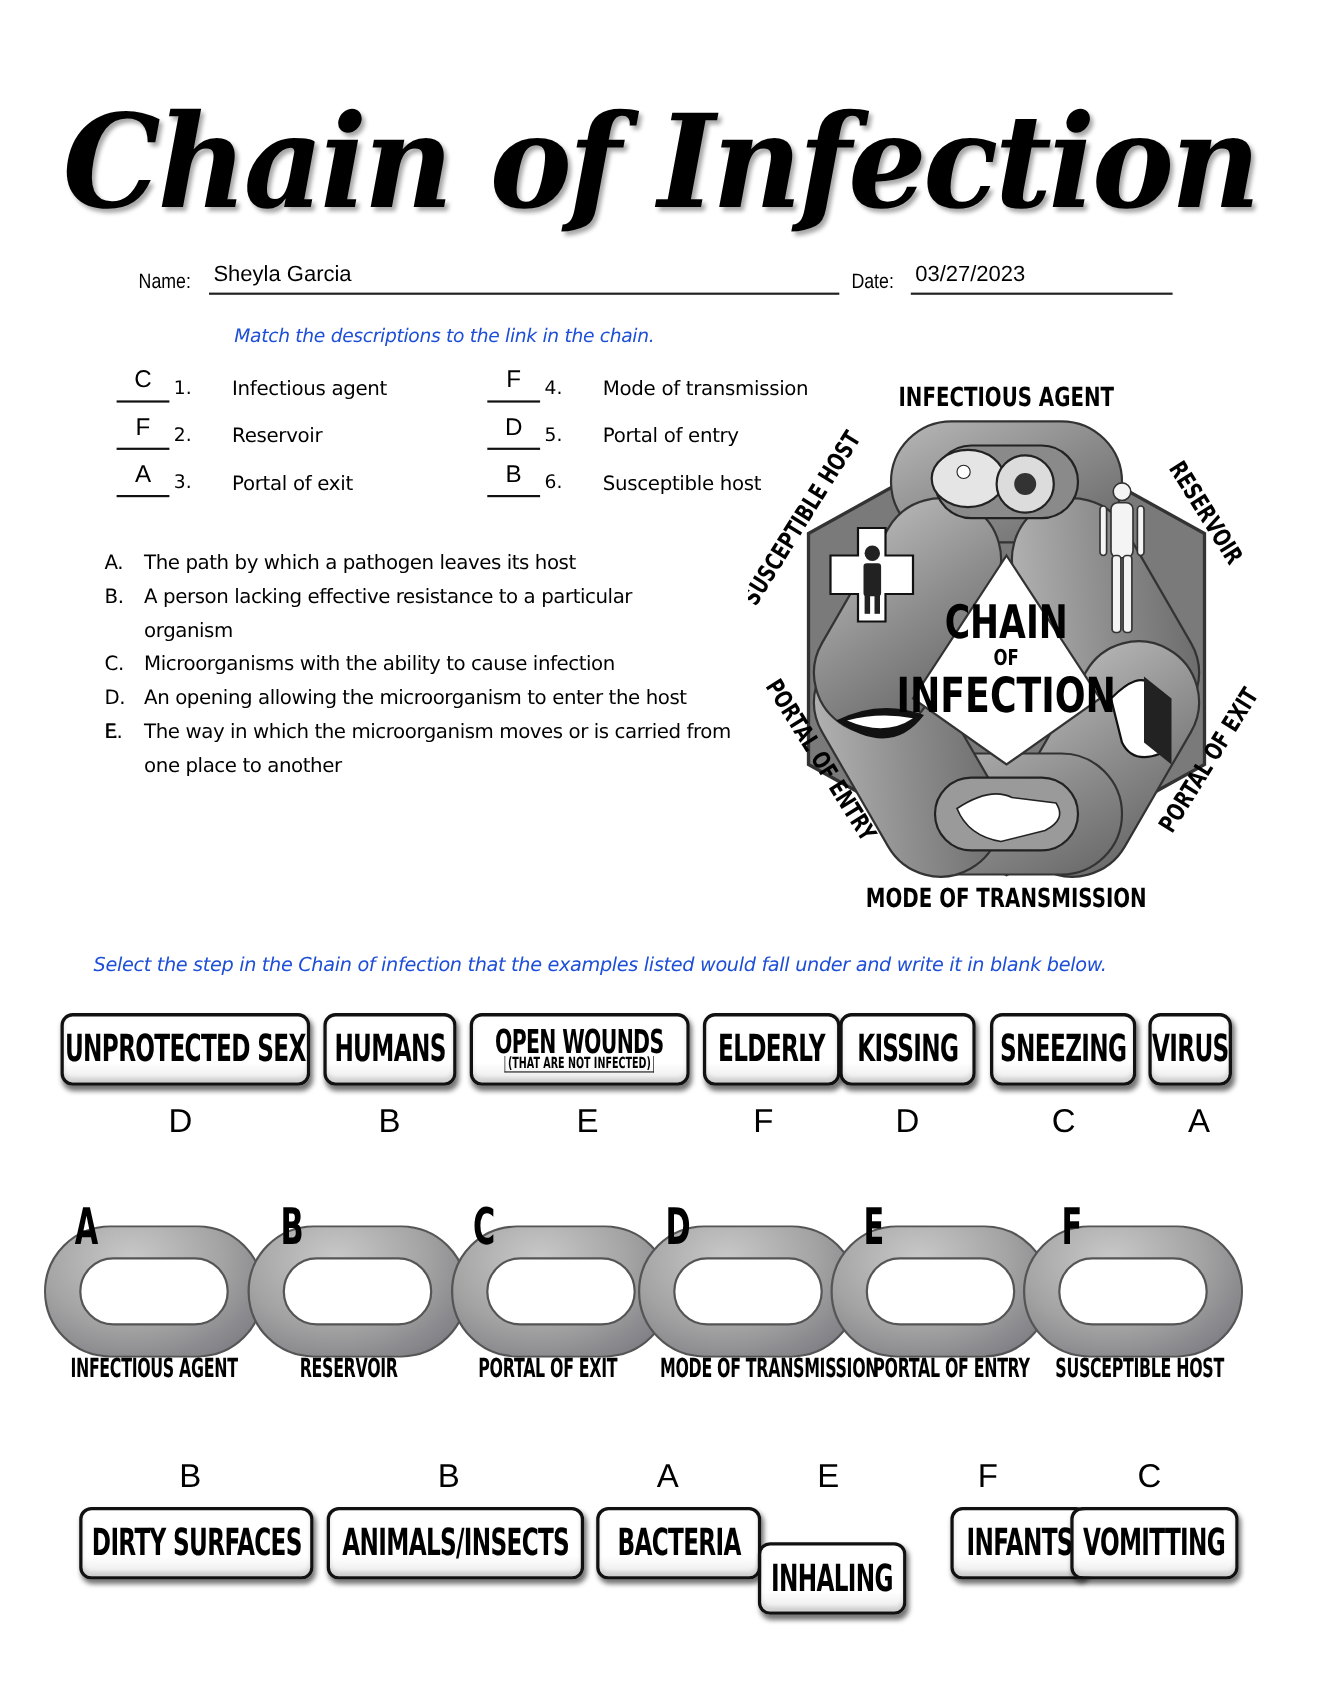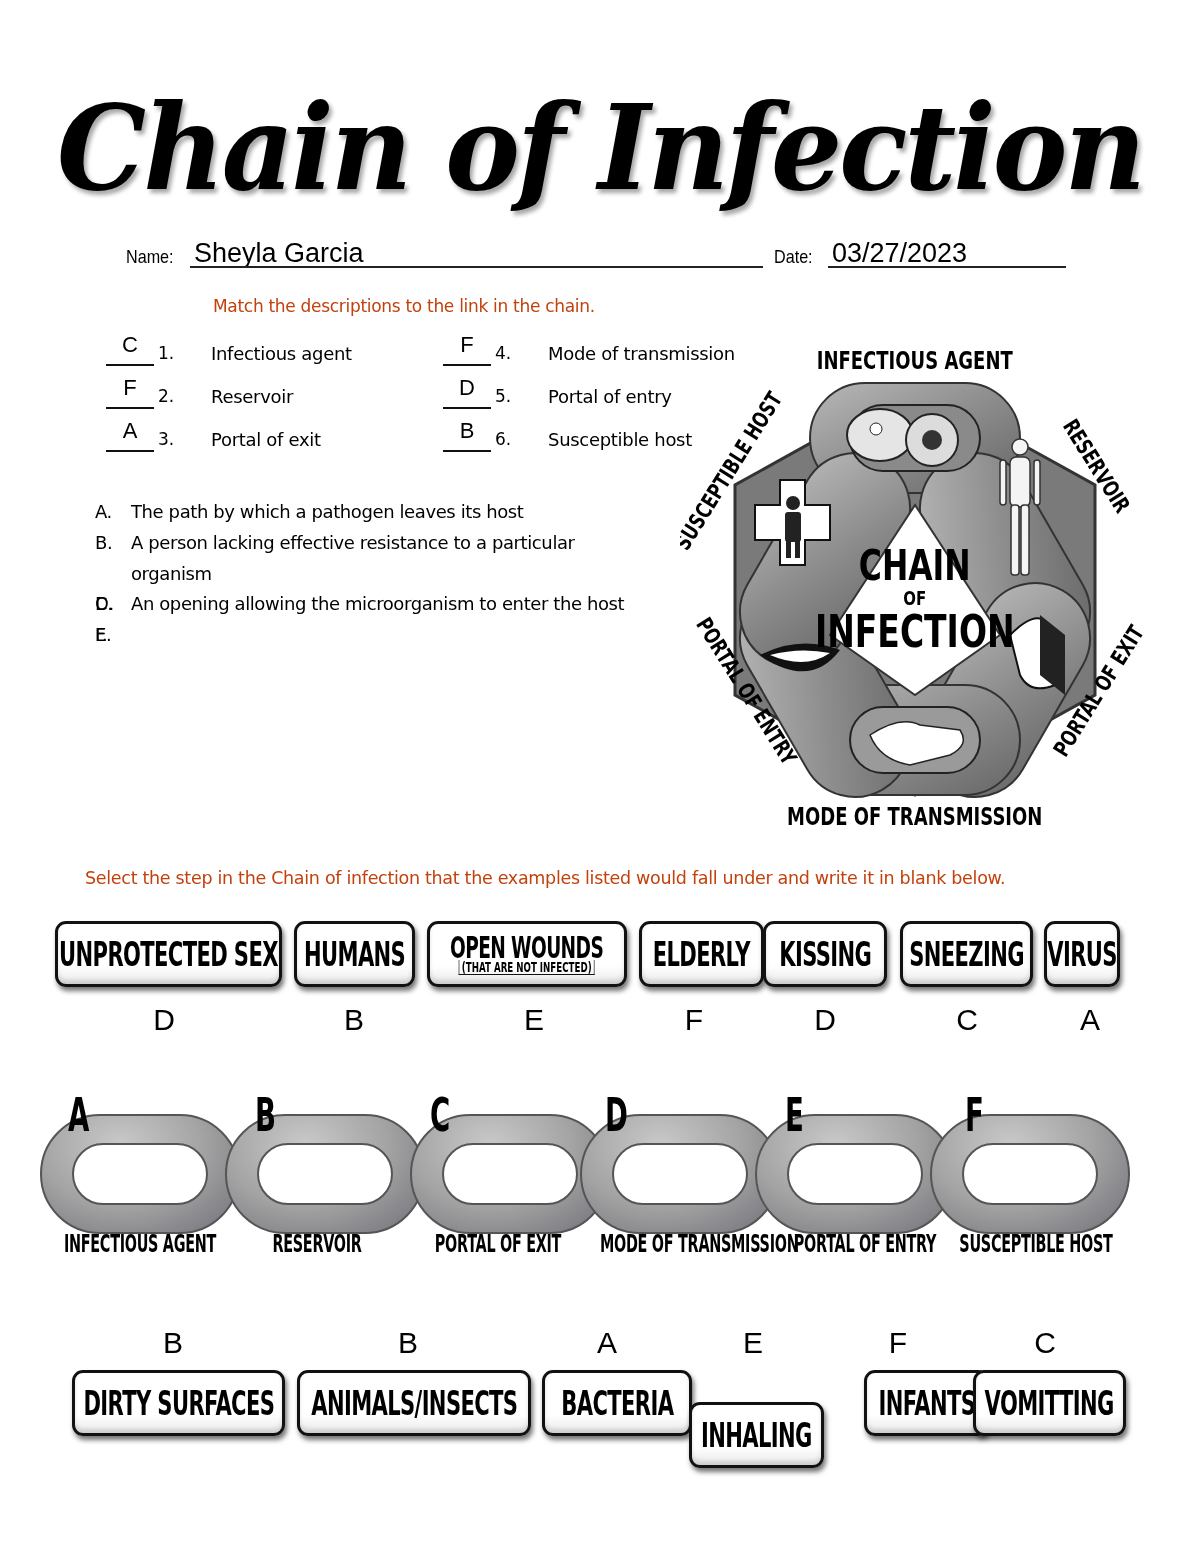--- a/index.html
+++ b/index.html
@@ -8,24 +8,24 @@
 
   .title {
     position: absolute; left: 0; top: 78px; width: 1200px; text-align: center;
     font-family: "DejaVu Serif", serif; font-style: italic; font-weight: bold;
     font-size: 112px; letter-spacing: -3px; line-height: 140px;
     text-shadow: 3px 4px 4px rgba(0,0,0,0.35);
     transform: scaleY(1.05);
   }
 
   .field-label { position: absolute; font-family: "Liberation Sans", sans-serif; font-size: 19px; transform: scaleX(0.85); transform-origin: left bottom; }
-  .field-value { position: absolute; font-family: "Liberation Sans", sans-serif; font-size: 27px; }
+  .field-value { position: absolute; font-family: "Liberation Sans", sans-serif; font-size: 20px; }
   .field-line { position: absolute; height: 2px; background: #222; }
 
-  .instruction { position: absolute; font-family: "DejaVu Sans", sans-serif; font-size: 17px; color: #c2410c; letter-spacing: -0.3px; }
+  .instruction { position: absolute; font-family: "DejaVu Sans", sans-serif; font-style: italic; font-size: 17px; color: #1d4ed8; letter-spacing: -0.3px; }
 
   .match-row { position: absolute; height: 30px; }
   .match-blank { position: absolute; left: 0; top: 0; width: 48px; height: 28px; border-bottom: 2px solid #111; }
   .match-answer { position: absolute; left: 0; top: -6px; width: 48px; text-align: center; font-size: 22px; font-family: "Liberation Sans", sans-serif; }
   .match-num { position: absolute; left: 52px; top: 5px; font-family: "DejaVu Sans", sans-serif; font-size: 17px; }
   .match-label { position: absolute; left: 105px; top: 5px; font-family: "DejaVu Sans", sans-serif; font-size: 18px; white-space: nowrap; letter-spacing: -0.3px; }
 
   .desc-list { position: absolute; left: 95px; top: 497px; width: 590px; font-family: "DejaVu Sans", sans-serif; font-size: 18px; line-height: 30.8px; letter-spacing: -0.4px; }
   .desc-item { position: relative; padding-left: 36px; }
   .desc-letter { position: absolute; left: 0; top: 0; }
@@ -116,24 +116,24 @@
 <div class="match-row" style="left:443px; top:424px;">
   <div class="match-blank"></div>
   <div class="match-answer">B</div>
   <div class="match-num">6.</div>
   <div class="match-label">Susceptible host</div>
 </div>
 
 <div class="desc-list">
   <div class="desc-item"><span class="desc-letter">A.</span><span>The path by which a pathogen leaves its host</span></div>
   <div class="desc-item" style="width:560px;"><span class="desc-letter">B.</span><span>A person lacking effective resistance to a particular organism</span></div>
-  <div class="desc-item"><span class="desc-letter">C.</span></div>
+  <div class="desc-item"><span class="desc-letter">C.</span><span>Microorganisms with the ability to cause infection</span></div>
   <div class="desc-item" style="width:560px;"><span class="desc-letter">D.</span><span>An opening allowing the microorganism to enter the host</span></div>
   <div class="desc-item" style="width:570px;"><span class="desc-letter">E.</span></div>
-  <div class="desc-item" style="width:590px;"><span class="desc-letter">F.</span></div>
+  <div class="desc-item" style="width:590px;"><span class="desc-letter">F.</span><span>The way in which the microorganism moves or is carried from one place to another</span></div>
 </div>
 
 <div class="diagram">
   <svg width="470" height="500" viewBox="0 0 470 500">
     <defs>
       <linearGradient id="lk" x1="0" y1="0" x2="1" y2="1">
         <stop offset="0" stop-color="#b8b8b8"></stop>
         <stop offset="0.5" stop-color="#8d8d8d"></stop>
         <stop offset="1" stop-color="#666"></stop>
       </linearGradient>

